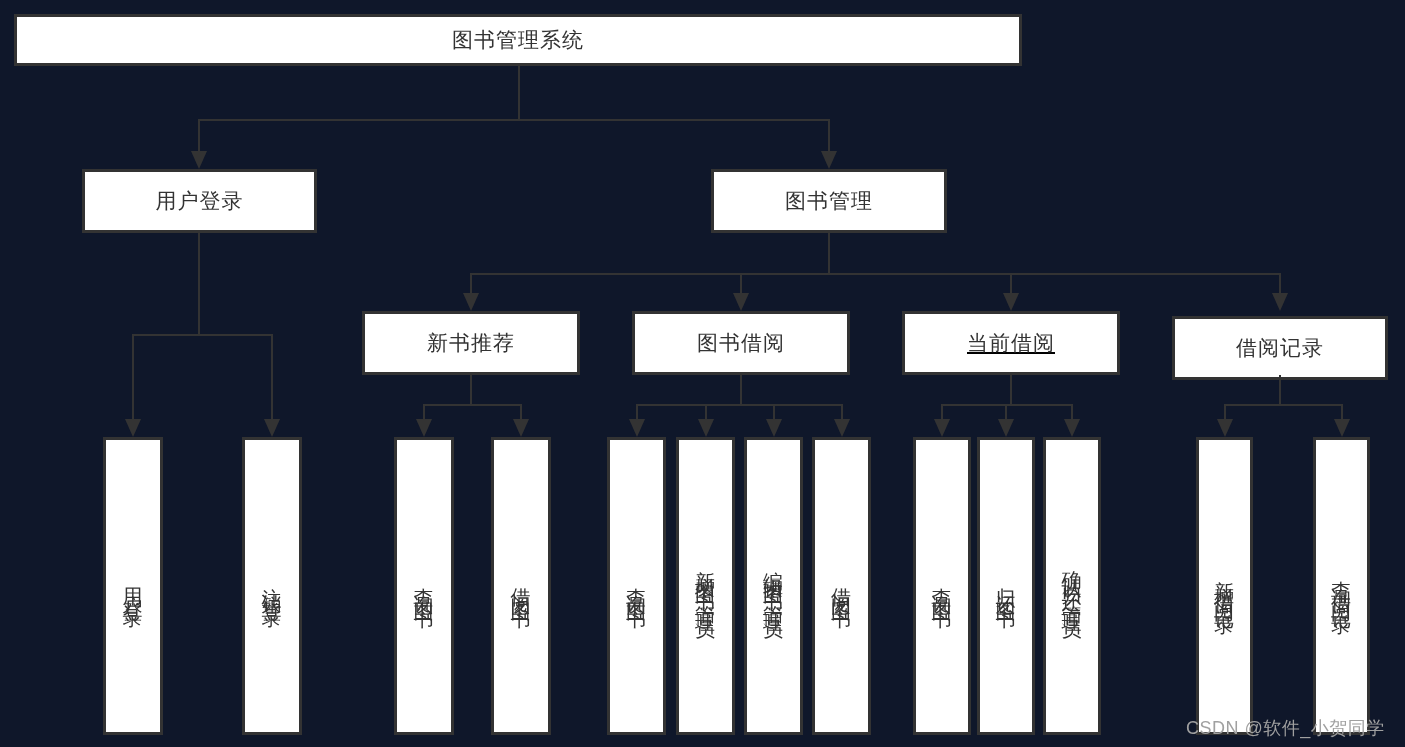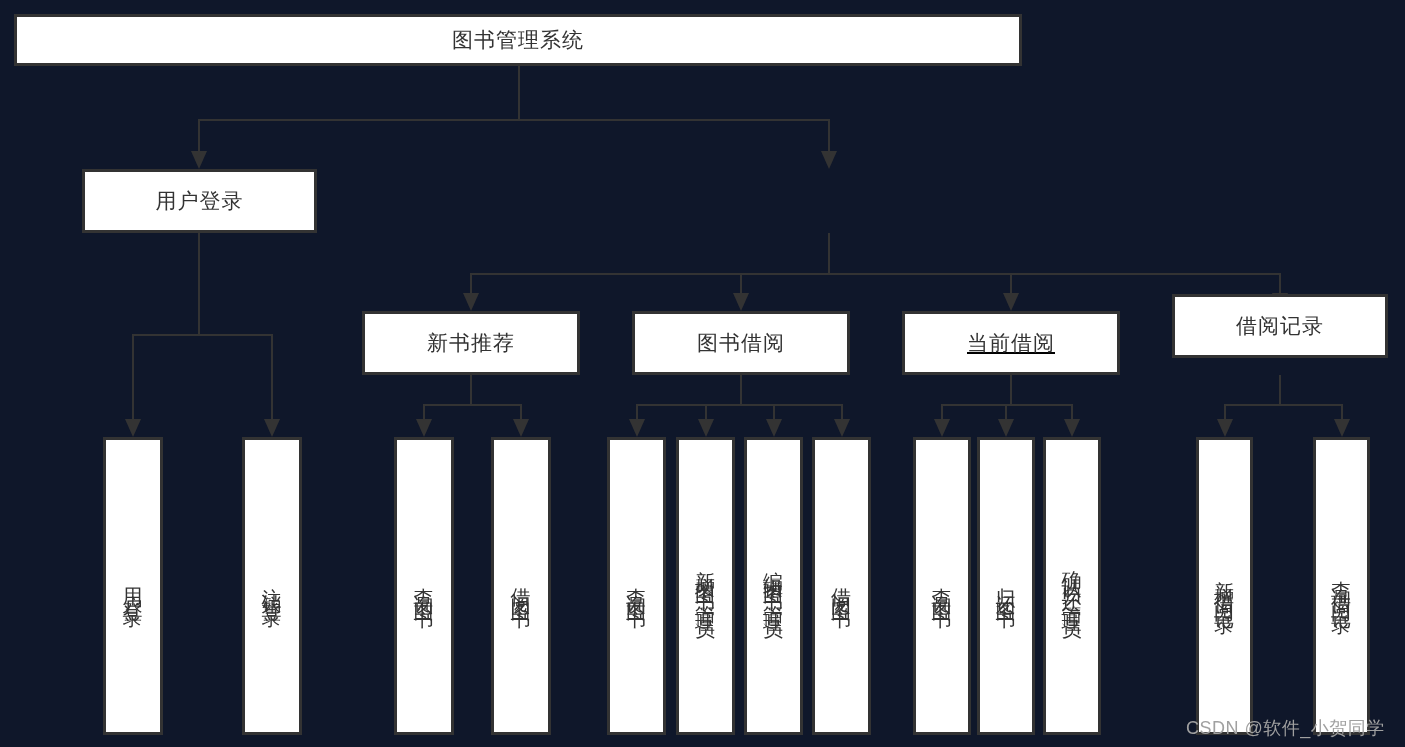--- a/index.html
+++ b/index.html
@@ -71,20 +71,23 @@
   <div class="vl" style="left:518px; top:66px; height:54px;"></div>
   <div class="hl" style="left:198px; top:119px; width:632px;"></div>
   <div class="vl" style="left:198px; top:119px; height:33px;"></div>
   <div class="arrow" style="left:191px; top:151px;"></div>
   <div class="vl" style="left:828px; top:119px; height:33px;"></div>
   <div class="arrow" style="left:821px; top:151px;"></div>
 
   <div class="hbox" style="left:82px; top:169px; width:235px; height:64px;">
     <span>用户登录</span>
   </div>
+  <div class="hbox" style="left:711px; top:169px; width:236px; height:64px;">
+    <span>图书管理</span>
+  </div>
 
   <div class="vl" style="left:198px; top:233px; height:102px;"></div>
   <div class="hl" style="left:132px; top:334px; width:141px;"></div>
   <div class="vl" style="left:132px; top:334px; height:85px;"></div>
   <div class="arrow" style="left:125px; top:419px;"></div>
   <div class="vl" style="left:271px; top:334px; height:85px;"></div>
   <div class="arrow" style="left:264px; top:419px;"></div>
 
   <div class="vl" style="left:828px; top:233px; height:41px;"></div>
   <div class="hl" style="left:470px; top:273px; width:811px;"></div>
@@ -99,21 +102,21 @@
 
   <div class="hbox" style="left:632px; top:311px; width:218px; height:64px;">
     <span>图书借阅</span>
   </div>
   <div class="hbox" style="left:362px; top:311px; width:218px; height:64px;">
     <span>新书推荐</span>
   </div>
   <div class="hbox" style="left:902px; top:311px; width:218px; height:64px;text-decoration:underline;">
     <span>当前借阅</span>
   </div>
-  <div class="hbox" style="left:1172px; top:294px; width:216px; height:64px;">
+  <div class="hbox" style="left:1172px; top:316px; width:216px; height:64px;">
     <span>借阅记录</span>
   </div>
 
   <div class="vl" style="left:470px; top:375px; height:30px;"></div>
   <div class="hl" style="left:423px; top:404px; width:99px;"></div>
   <div class="vl" style="left:423px; top:404px; height:16px;"></div>
   <div class="arrow" style="left:416px; top:419px;"></div>
   <div class="vl" style="left:520px; top:404px; height:16px;"></div>
   <div class="arrow" style="left:513px; top:419px;"></div>
 

